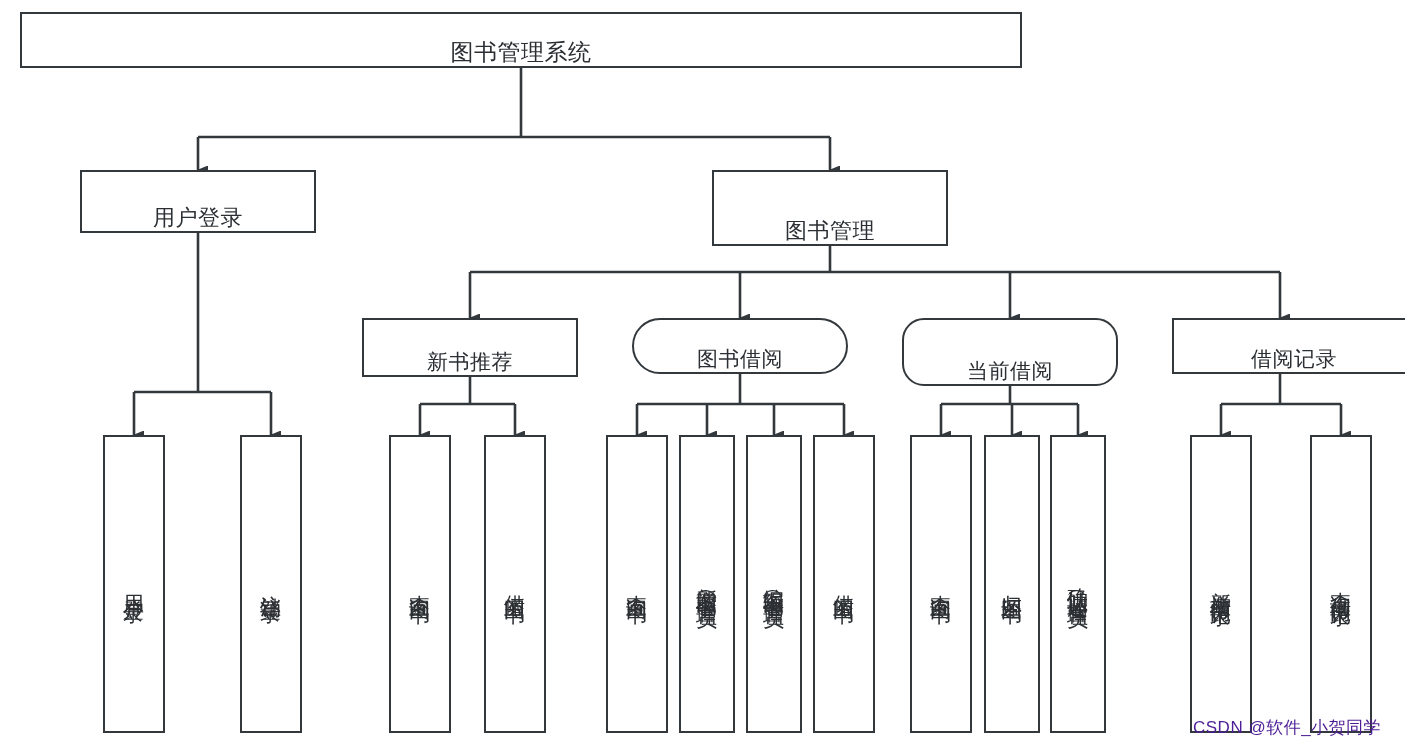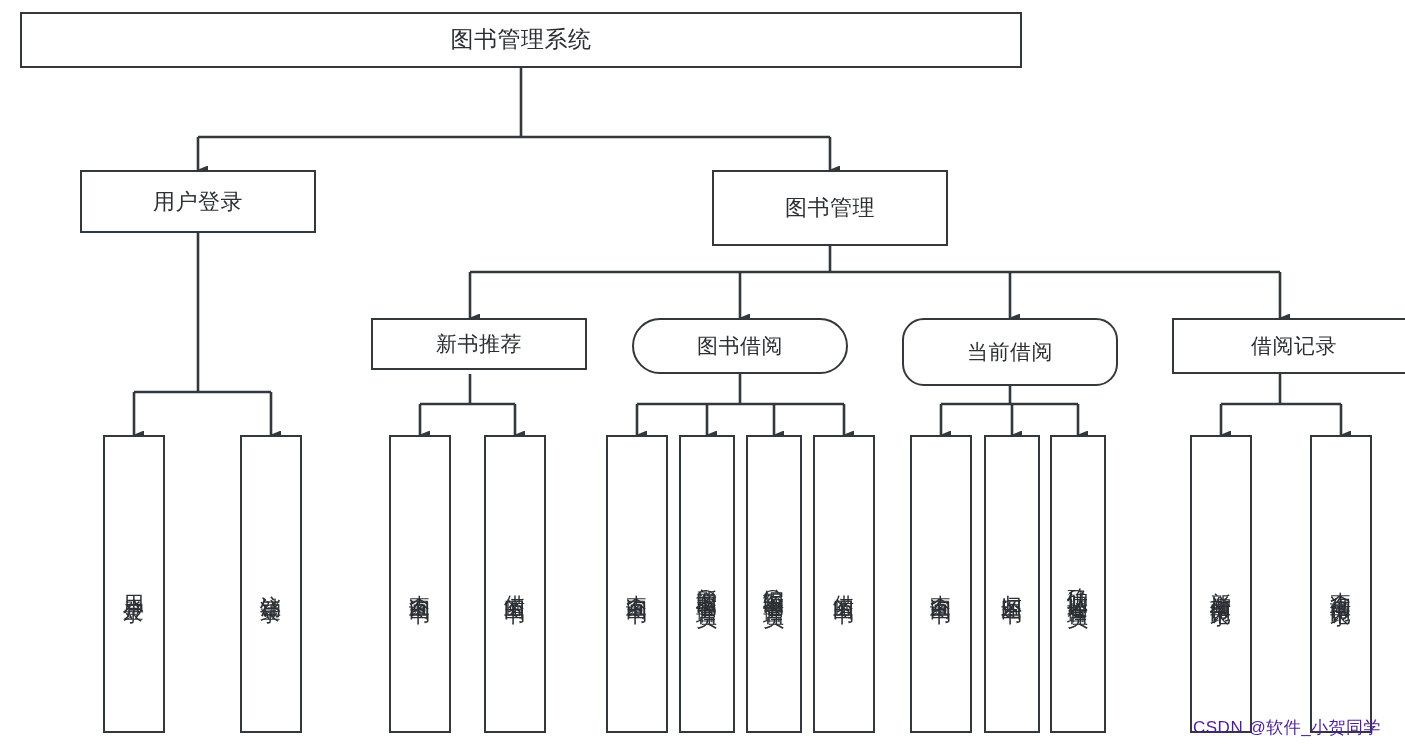--- a/index.html
+++ b/index.html
@@ -23,21 +23,21 @@
     top: 0;
     width: 1405px;
     height: 747px;
   }
   .node-box {
     position: absolute;
     box-sizing: border-box;
     border: 2px solid #33383d;
     background: #ffffff;
     display: flex;
-    align-items: center;
+    align-items: flex-end;
     justify-content: center;
     overflow: hidden;
   }
   .node-label {
     color: #2b2f33;
     line-height: 1.18;
     text-align: center;
     white-space: pre;
     letter-spacing: 0.5px;
   }
@@ -122,21 +122,21 @@
     <span class="node-label">图书管理系统</span>
   </div>
 
   <div class="node-box node-l2" style="left: 80px; top: 170px; width: 236px; height: 63px;">
     <span class="node-label">用户登录</span>
   </div>
   <div class="node-box node-l2" style="left: 712px; top: 170px; width: 236px; height: 76px;">
     <span class="node-label">图书管理</span>
   </div>
 
-  <div class="node-box node-l3" style="left: 362px; top: 318px; width: 216px; height: 52px; margin-left: 9px;">
+  <div class="node-box node-l3" style="left: 362px; top: 318px; width: 216px; height: 59px;">
     <span class="node-label">新书推荐</span>
   </div>
   <div class="node-box node-l3" style="left: 632px; top: 318px; width: 216px; height: 56px; border-radius: 28px;">
     <span class="node-label">图书借阅</span>
   </div>
   <div class="node-box node-l3" style="left: 902px; top: 318px; width: 216px; height: 68px; border-radius: 22px;">
     <span class="node-label">当前借阅</span>
   </div>
   <div class="node-box node-l3" style="left: 1172px; top: 318px; width: 244px; height: 56px;">
     <span class="node-label">借阅记录</span>

